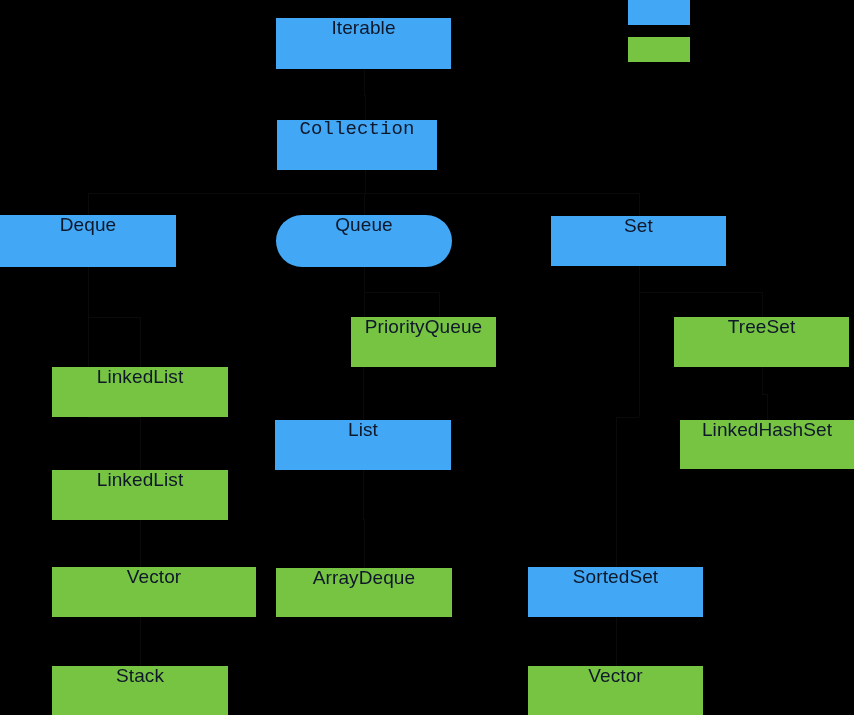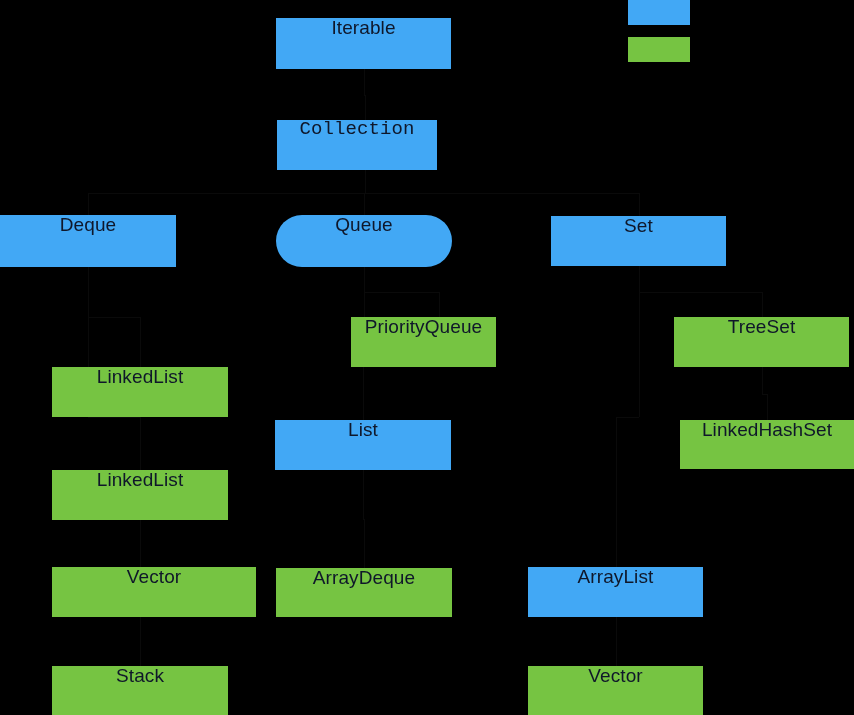--- a/index.html
+++ b/index.html
@@ -138,21 +138,21 @@
       <div class="node clazz" style="left: 52px; top: 470px; width: 176px; height: 50px;">
         <span>LinkedList</span>
       </div>
       <div class="node clazz" style="left: 52px; top: 567px; width: 204px; height: 50px;">
         <span>Vector</span>
       </div>
       <div class="node clazz" style="left: 276px; top: 568px; width: 176px; height: 49px;">
         <span>ArrayDeque</span>
       </div>
       <div class="node interface" style="left: 528px; top: 567px; width: 175px; height: 50px;">
-        <span>ArrayList</span>
+        <span>SortedSet</span>
       </div>
       <div class="node clazz" style="left: 52px; top: 666px; width: 176px; height: 50px;">
         <span>Stack</span>
       </div>
       <div class="node clazz" style="left: 528px; top: 666px; width: 175px; height: 50px;">
         <span>Vector</span>
       </div>
     </div>
 
   <div class="legend-swatch interface" style="left:628px; top:0px; width:62px; height:25px;"></div>

